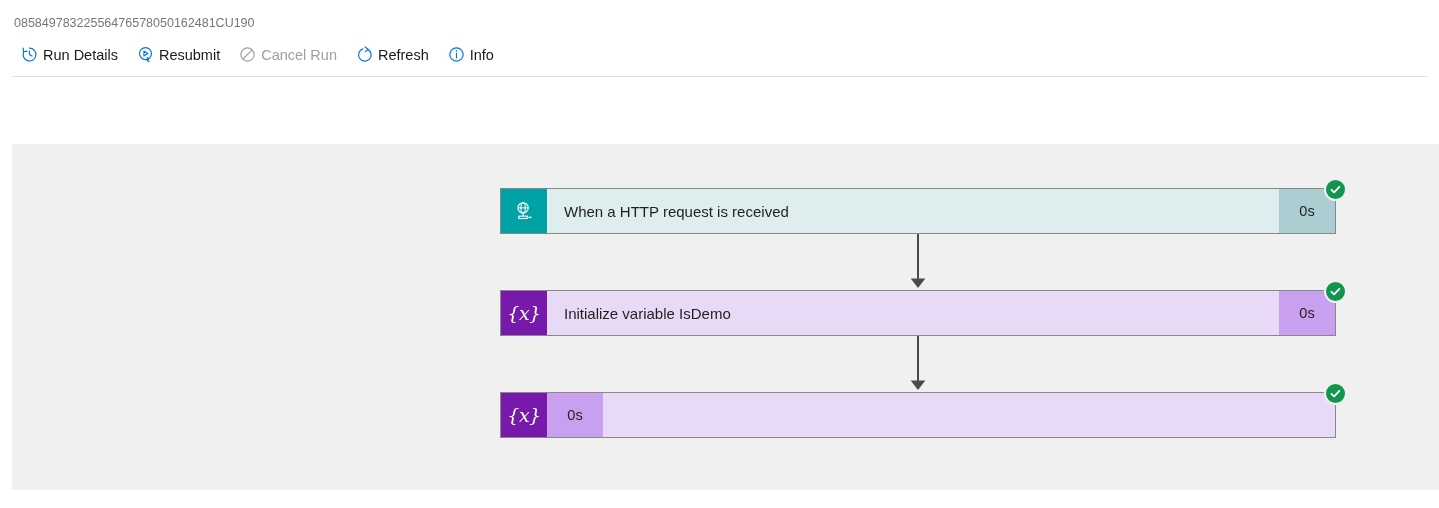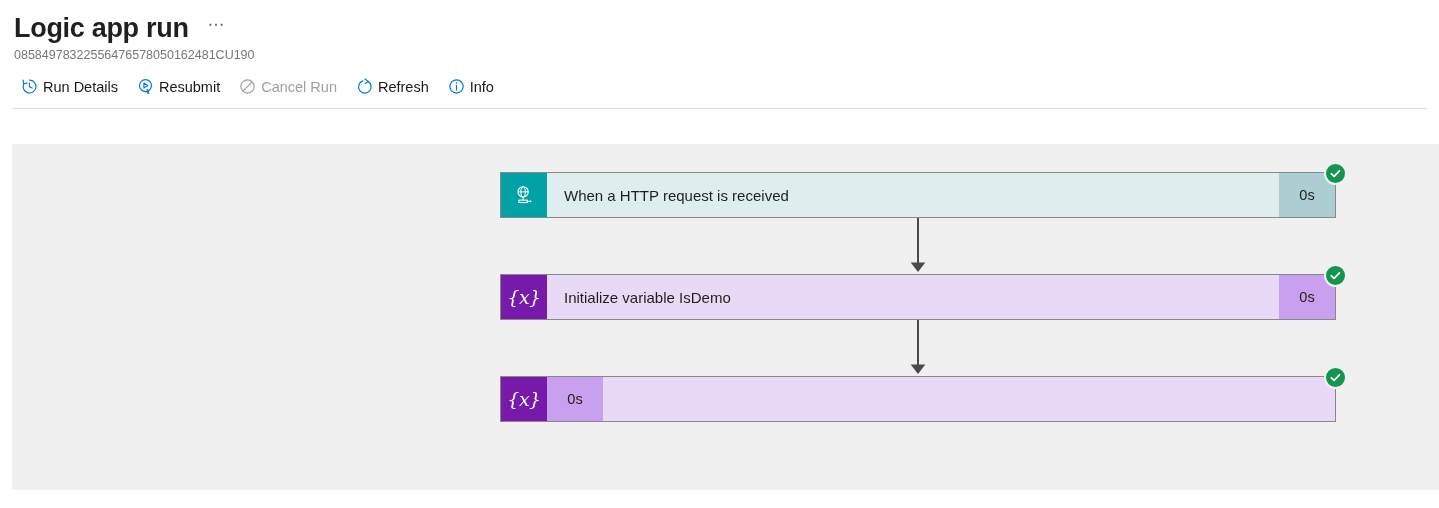--- a/index.html
+++ b/index.html
@@ -93,21 +93,21 @@
     top: 144px;
     right: 0;
     bottom: 18px;
     background: #f0f0f0;
     overflow: hidden;
   }
 
   .flow {
     position: absolute;
     left: 488px;
-    top: 28px;
+    top: 44px;
     width: 836px;
   }
 
   
   .node-wrap {
     position: relative;
     width: 836px;
   }
   .node {
     display: flex;
@@ -186,24 +186,20 @@
     display: flex;
     justify-content: center;
     align-items: flex-start;
   }
   .connector svg { display: block; }
 </style>
 </head>
 <body>
 
 <div class="header">
-  <div class="title-row">
-    <div class="page-title">Logic app run</div>
-    <div class="ellipsis-btn">⋯</div>
-  </div>
   <div class="run-id">08584978322556476578050162481CU190</div>
 </div>
 
 <div class="commandbar">
 
   <div class="cmd">
     <span class="glyph">
       <svg width="19" height="19" viewBox="0 0 20 20">
         <path d="M10 3.2a6.8 6.8 0 1 1-6.1 3.8" fill="none" stroke="#0078d4" stroke-width="1.25" stroke-linecap="round"></path>
         <path d="M3.3 3.3 L3.9 7.1 L7.5 6.4" fill="none" stroke="#0078d4" stroke-width="1.25" stroke-linecap="round" stroke-linejoin="round"></path>

